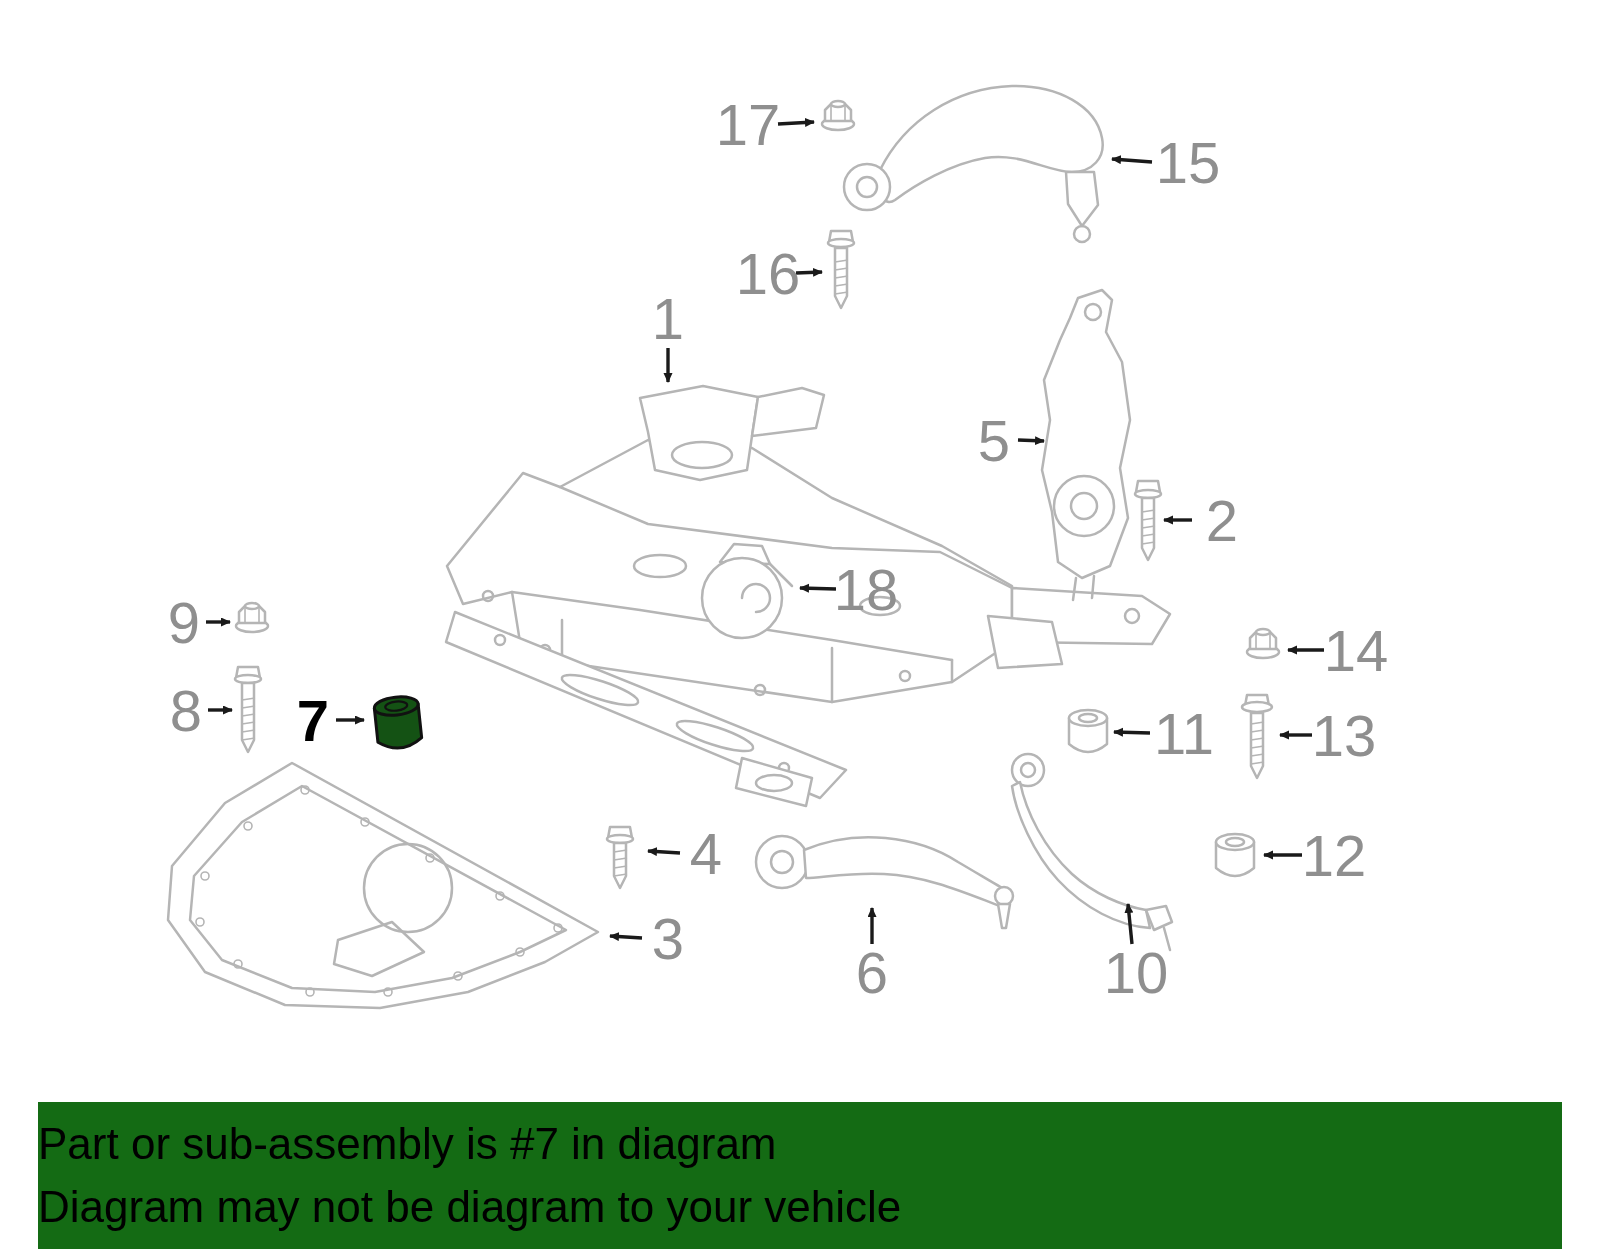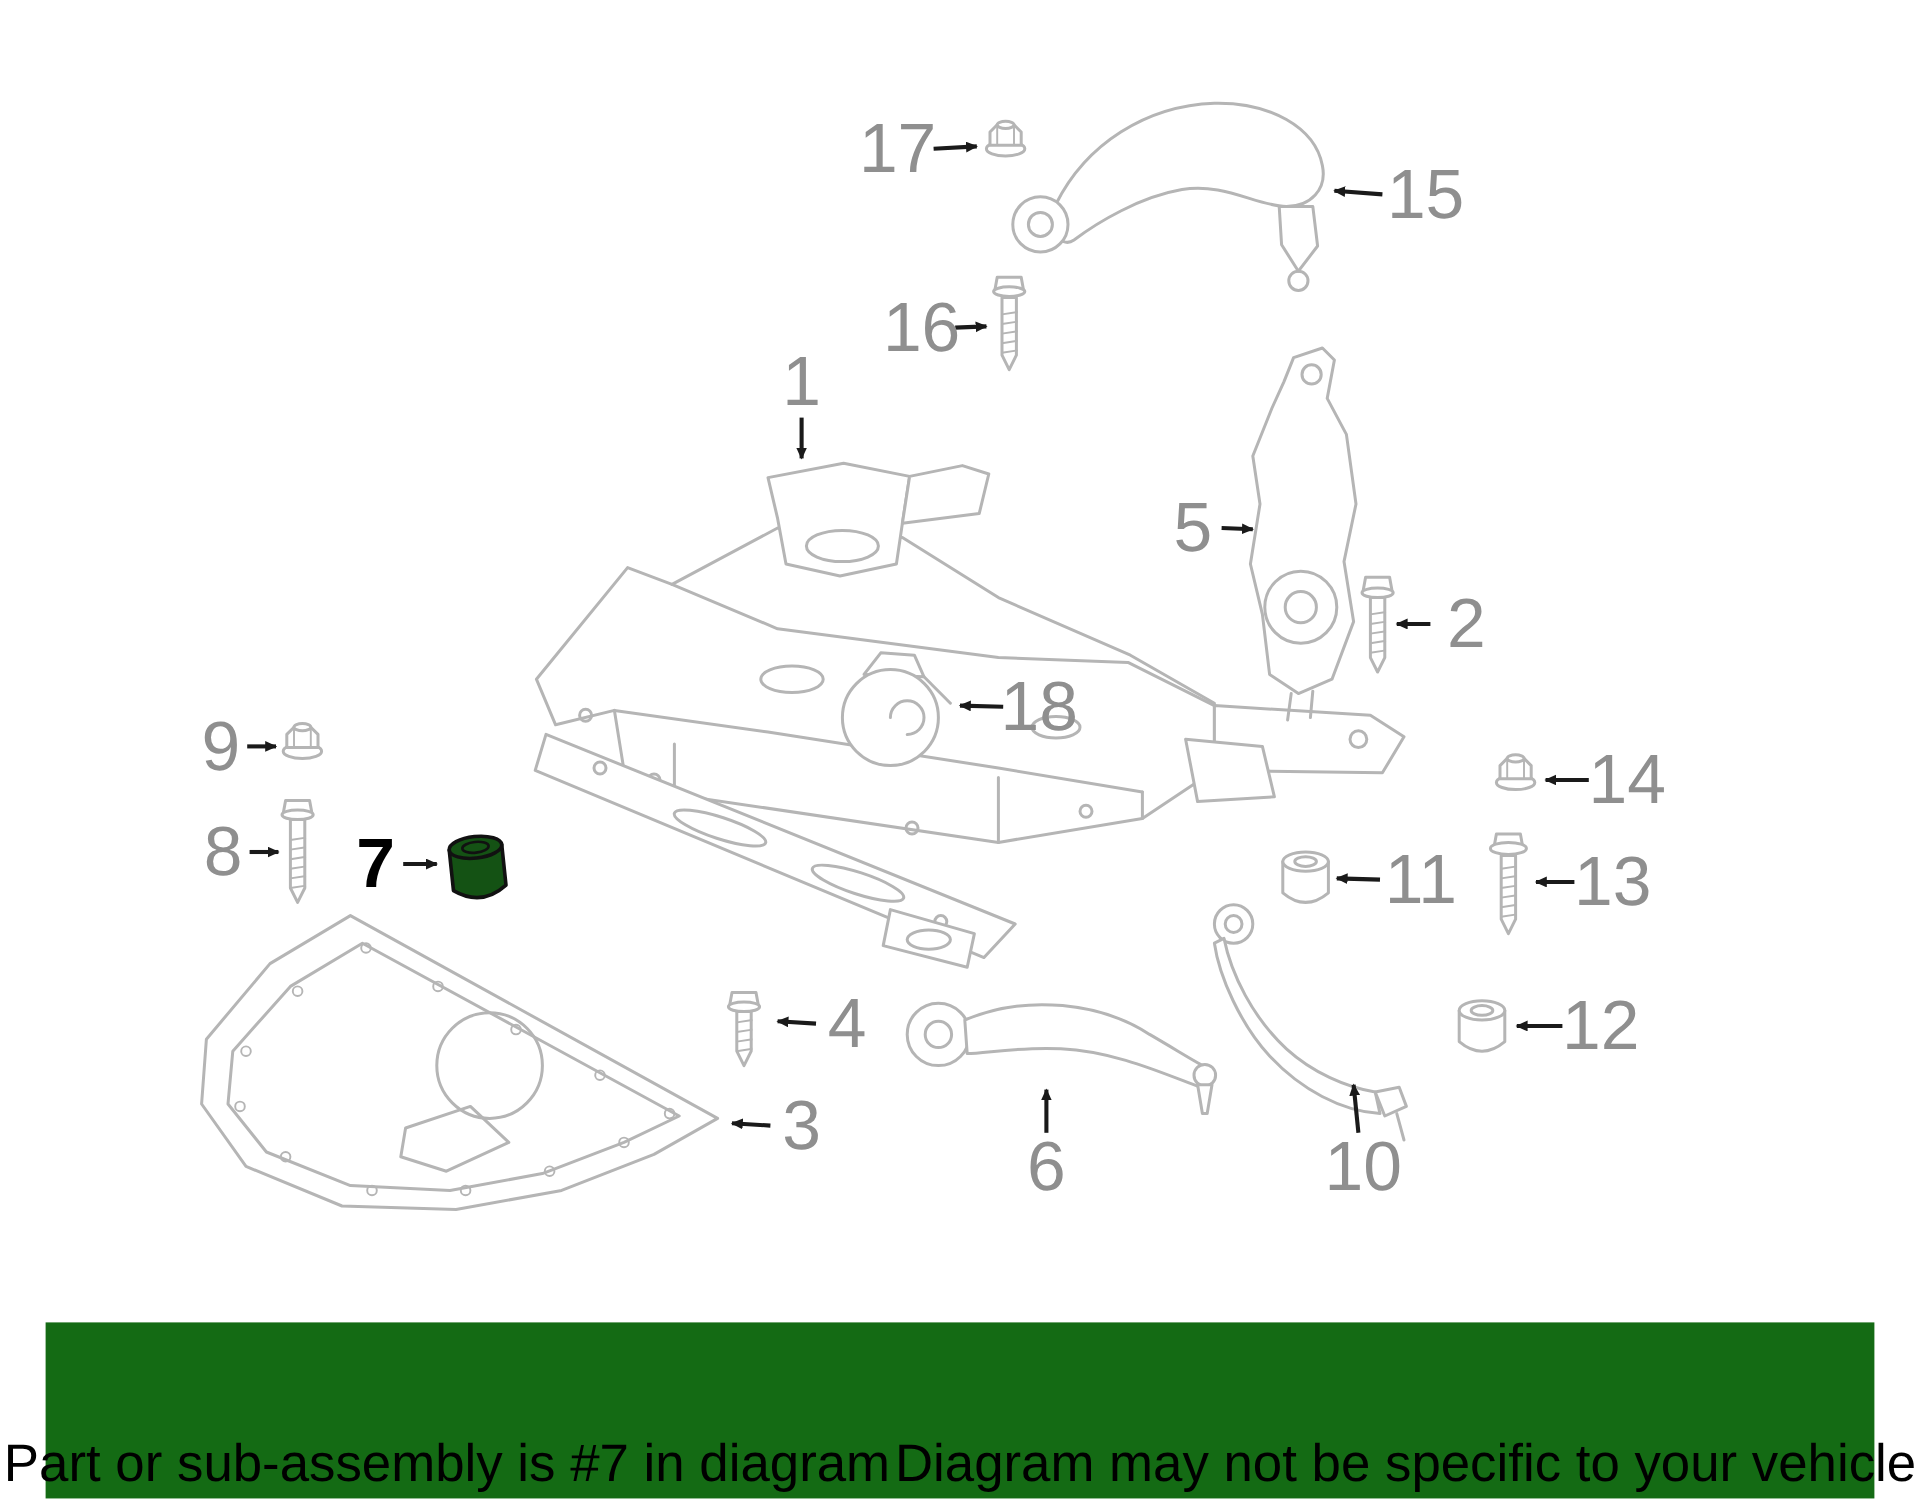--- a/index.html
+++ b/index.html
@@ -11,21 +11,21 @@
   .l{fill:none;stroke:var(--line-gray,#b5b5b5);stroke-width:2.5;stroke-linejoin:round;stroke-linecap:round;}
   .t{fill:none;stroke:var(--line-gray,#b5b5b5);stroke-width:1.6;}
   .num{font-family:"Liberation Sans",sans-serif;font-size:58px;fill:var(--label-gray,#8f8f8f);}
   .num.hl{fill:#000000;font-weight:bold;}
   .arrow{stroke:var(--arrow-black,#1a1a1a);stroke-width:3.4;fill:none;}
   .g7{fill:var(--highlight-green,#145214);stroke:#111;stroke-width:3;stroke-linejoin:round;}
   .g7i{fill:none;stroke:#111;stroke-width:2.2;}
   
   .banner{position:absolute;left:38px;right:38px;top:1102px;bottom:0;
           background:var(--banner-green,#146b14);
-          display:flex;flex-direction:row;align-items:flex-end;justify-content:center;gap:4px;}
+          display:flex;flex-direction:column;align-items:flex-start;justify-content:center;gap:4px;}
   .banner div{color:var(--banner-text,#000);font-size:44px;line-height:1.32;white-space:nowrap;}
 </style>
 </head>
 <body>
 
 <div class="page">
 
 <svg width="1600" height="1249" viewBox="0 0 1600 1249">
   <defs>
     <marker id="ah" markerWidth="11" markerHeight="10" refX="9" refY="4.5" orient="auto" markerUnits="userSpaceOnUse">
@@ -266,16 +266,16 @@
     <text class="num" x="748" y="124" text-anchor="middle" dominant-baseline="central">17</text>
   </g>
   <g>
     <line class="arrow" x1="836" y1="589" x2="800" y2="588" marker-end="url(#ah)"></line>
     <text class="num" x="866" y="589" text-anchor="middle" dominant-baseline="central">18</text>
   </g>
 </svg>
 
 <div class="banner">
   <div>Part or sub-assembly is #7 in diagram</div>
-  <div>Diagram may not be specific to your vehicle</div>
+  <div>Diagram may not be diagram to your vehicle</div>
 </div>
 
 </div>
 
 </body></html>

